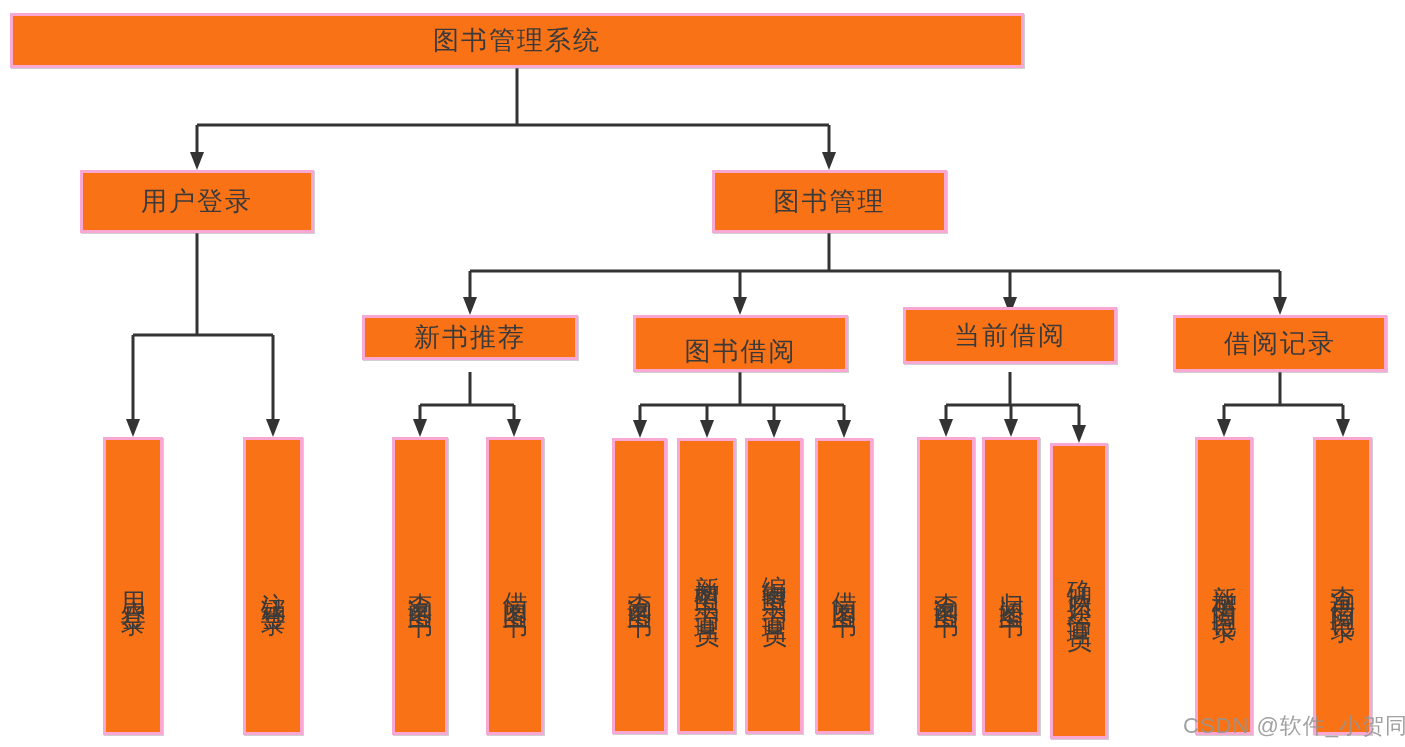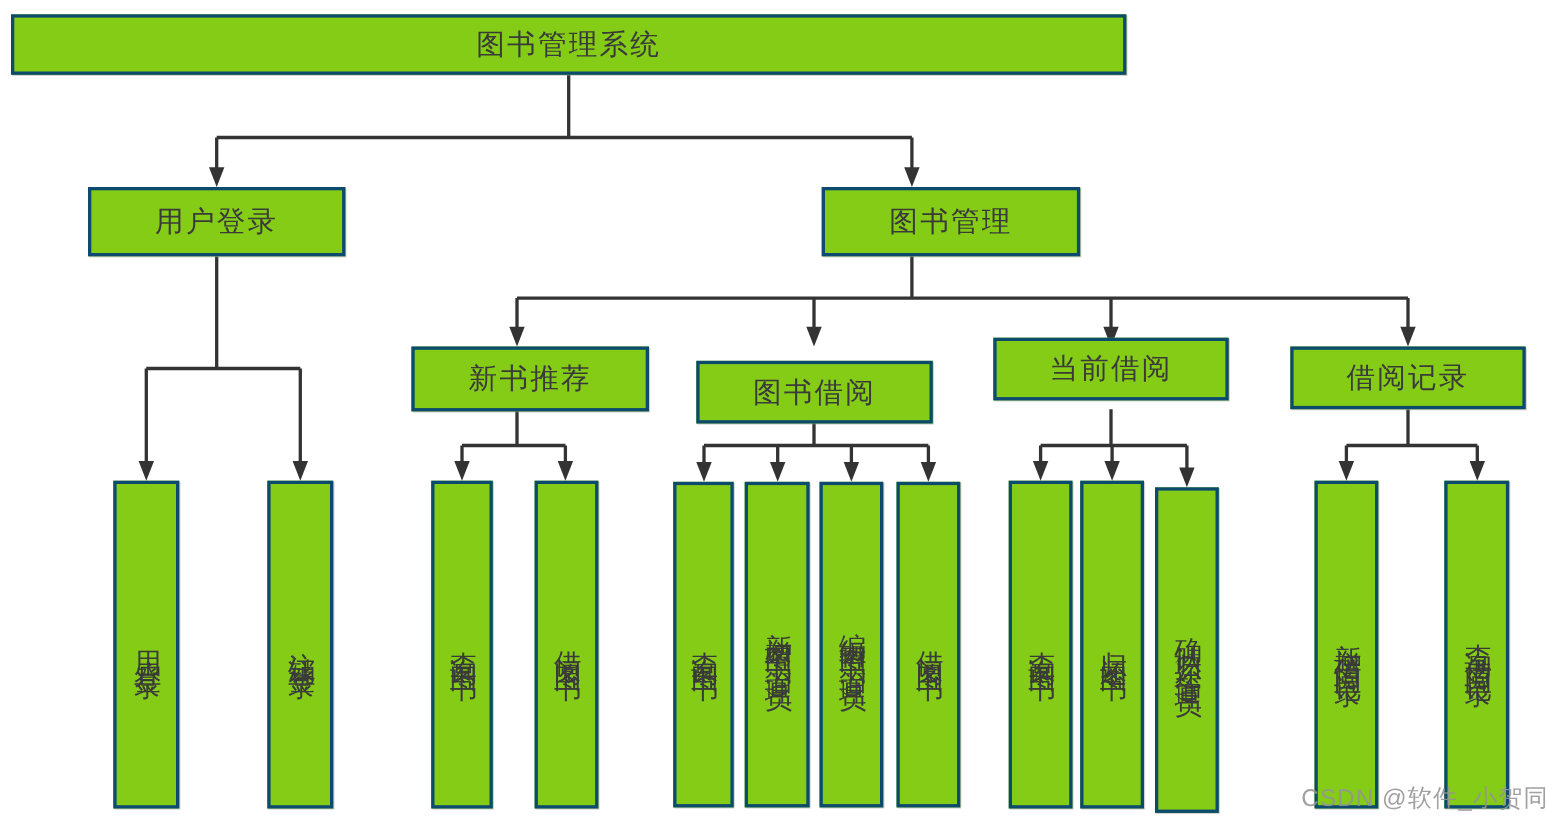--- a/index.html
+++ b/index.html
@@ -16,22 +16,22 @@
     overflow: hidden;
   }
   .connectors {
     position: absolute;
     left: 0; top: 0;
     width: 1405px; height: 747px;
   }
   .box {
     position: absolute;
     box-sizing: border-box;
-    border: 3px solid #0c4a6e;
-    background: #84cc16;
+    border: 3px solid #f9a8d4;
+    background: #f97316;
     display: flex;
     align-items: center;
     justify-content: center;
     color: #3a3a3a;
     box-shadow: 1px 1px 0 rgba(150,150,150,0.45);
   }
   .h-label {
     font-size: 26px;
     letter-spacing: 2px;
     white-space: nowrap;
@@ -92,28 +92,28 @@
     </g>
   </svg>
 
   <div class="box" style="left:10px; top:13px; width:1014px; height:55px;">
     <span class="h-label">图书管理系统</span>
   </div>
 
   <div class="box" style="left:80px; top:170px; width:234px; height:63px;">
     <span class="h-label">用户登录</span>
   </div>
-  <div class="box" style="left:712px; top:170px; width:235px; height:63px;margin-left:35px;">
+  <div class="box" style="left:712px; top:170px; width:235px; height:63px;">
     <span class="h-label">图书管理</span>
   </div>
 
-  <div class="box" style="left:362px; top:315px; width:216px; height:59px;margin-left:12px;">
+  <div class="box" style="left:362px; top:315px; width:216px; height:45px;">
     <span class="h-label">新书推荐</span>
   </div>
-  <div class="box" style="left:633px; top:328px; width:215px; height:57px;">
+  <div class="box" style="left:633px; top:315px; width:215px; height:57px;align-items:flex-end;">
     <span class="h-label">图书借阅</span>
   </div>
   <div class="box" style="left:903px; top:307px; width:214px; height:57px;">
     <span class="h-label">当前借阅</span>
   </div>
   <div class="box" style="left:1173px; top:315px; width:214px; height:57px;align-items:center;">
     <span class="h-label">借阅记录</span>
   </div>
 
   <div class="box leaf" style="left:103px; top:437px; width:60px; height:298px;">

